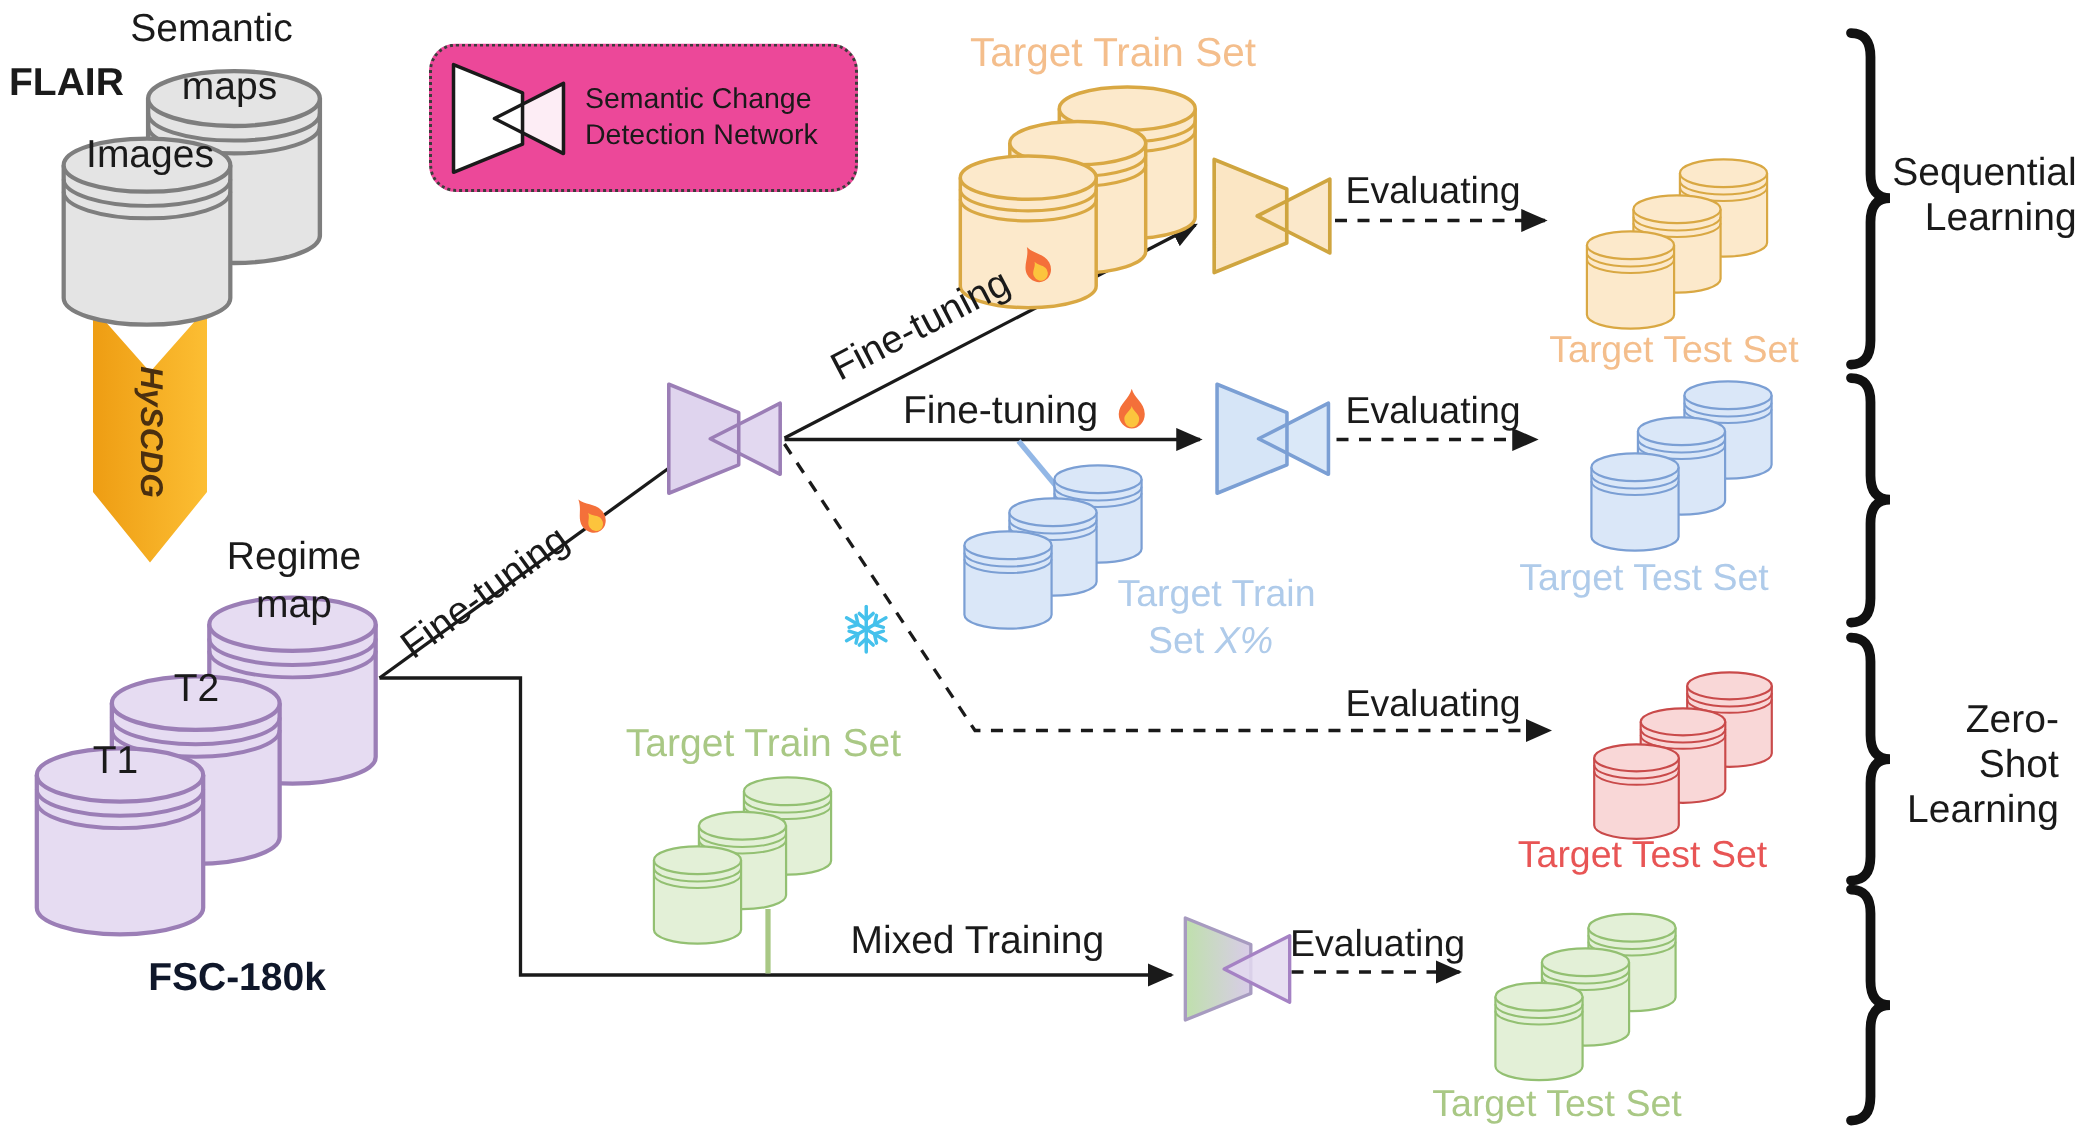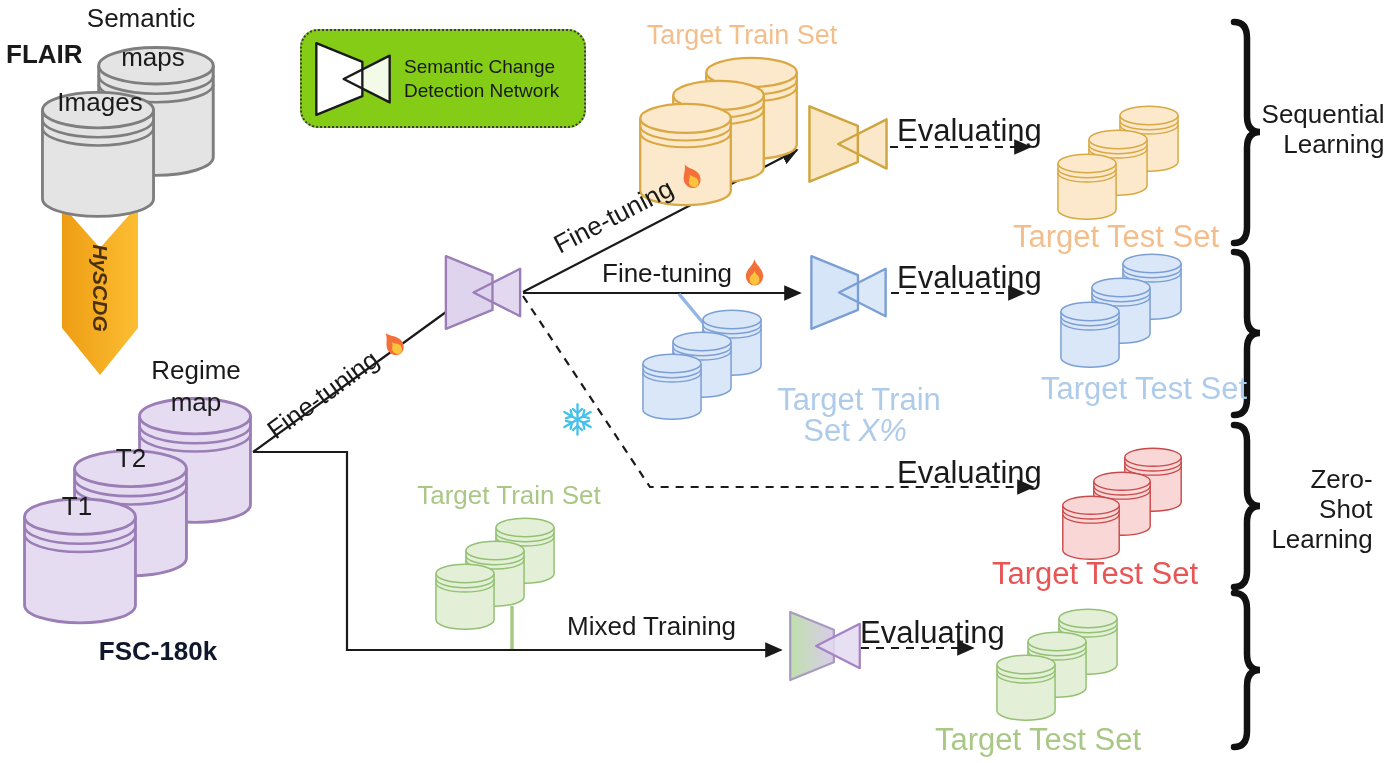--- a/index.html
+++ b/index.html
@@ -1,27 +1,27 @@
 <!DOCTYPE html>
 <html><head>
 <meta charset="utf-8">
 <style>
   html,body{margin:0;padding:0;background:#fff;font-family:"Liberation Sans",sans-serif;}
   .canvas{position:relative;width:1396px;height:763px;background:#fff;overflow:hidden;}
   .lbl{position:absolute;white-space:nowrap;color:#1a1a1a;font-size:26px;line-height:1.15;z-index:3;}
   .ctr{transform:translateX(-50%);text-align:center;}
   .ml{white-space:pre-line;text-align:right;}
   .bold{font-weight:bold;}
-  .sm{font-size:31px;}
+  .sm{font-size:25px;}
   .edge-label{display:flex;align-items:center;gap:7px;position:absolute;z-index:3;font-size:26px;color:#1a1a1a;white-space:nowrap;}
-  .legend{position:absolute;left:300px;top:29px;width:286px;height:99px;border:2.5px dotted #3c3c3c;
-          border-radius:18px;background:#84cc16;display:flex;align-items:center;padding:0 10px;box-sizing:border-box;gap:10px;z-index:2;}
+  .legend{position:absolute;left:286px;top:29px;width:286px;height:99px;border:2.5px dotted #3c3c3c;
+          border-radius:18px;background:#ec4899;display:flex;align-items:center;padding:0 10px;box-sizing:border-box;gap:10px;z-index:2;}
   .legend-text{font-size:19px;line-height:1.25;color:#1a1a1a;white-space:pre-line;}
   .seq-text{color:#F4BE8C;}
-  .low-text{color:#AFCBEA;margin-left:48px;}
+  .low-text{color:#AFCBEA;}
   .zer-text{color:#E85555;}
   .mix-text{color:#A9C885;}
   .fsc-text{color:#0f172a;font-weight:bold;}
   svg.shape{position:absolute;z-index:1;overflow:visible;}
   .overlay{position:absolute;left:0;top:0;z-index:0;}
   
   .cyl-gray{fill:#E4E4E4;stroke:#7e7e7e;}
   .cyl-purple{fill:#E6DCF2;stroke:#9B7EB6;}
   .cyl-orange{fill:#FCE9CB;stroke:#D9A843;}
   .cyl-blue{fill:#DAE7F8;stroke:#7B9FD4;}

